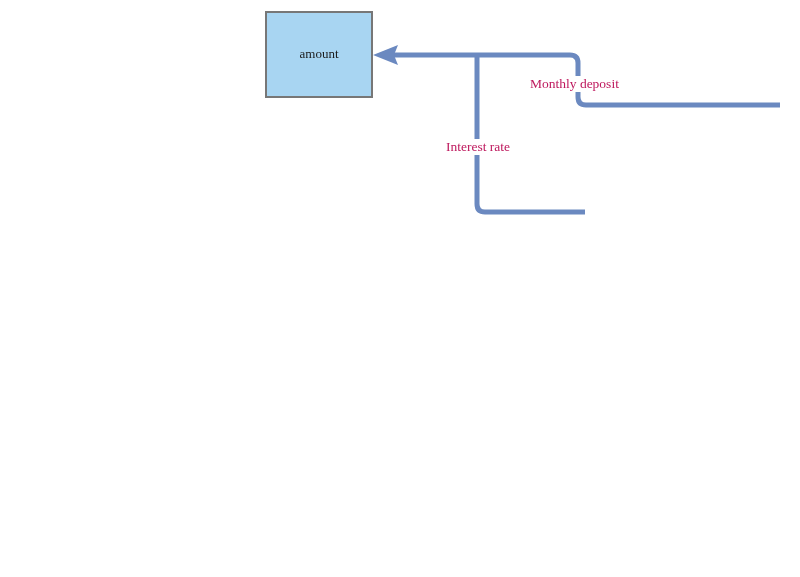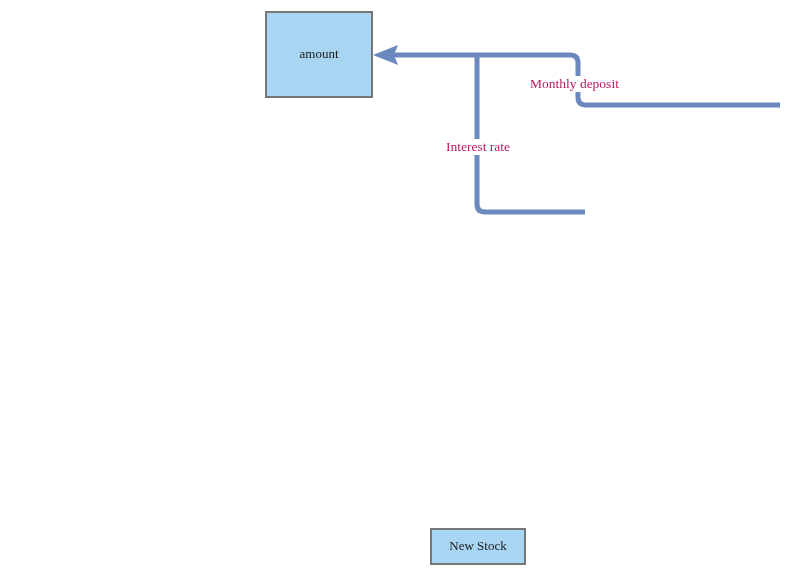--- a/index.html
+++ b/index.html
@@ -98,22 +98,19 @@
 
     <path d="M 585 212 L 485 212 Q 477 212 477 204 L 477 55" fill="none" stroke="#6B89C0" stroke-width="5" stroke-linecap="butt" stroke-linejoin="round"></path>
 
     <path d="M 373 55 L 398 45 L 394 55 L 398 65 Z" fill="#6B89C0"></path>
   </svg>
 
   <div class="node node-stock" id="node-amount">
     <span>amount</span>
   </div>
 
-  <div class="node node-stock" id="node-new-stock">
-    <span>New Stock</span>
-  </div>
 
 
   <div class="wire-label" id="label-monthly-deposit">Monthly deposit</div>
 
   <div class="wire-label" id="label-interest-rate">Interest rate</div>
 
 </div>
 
 </body></html>

